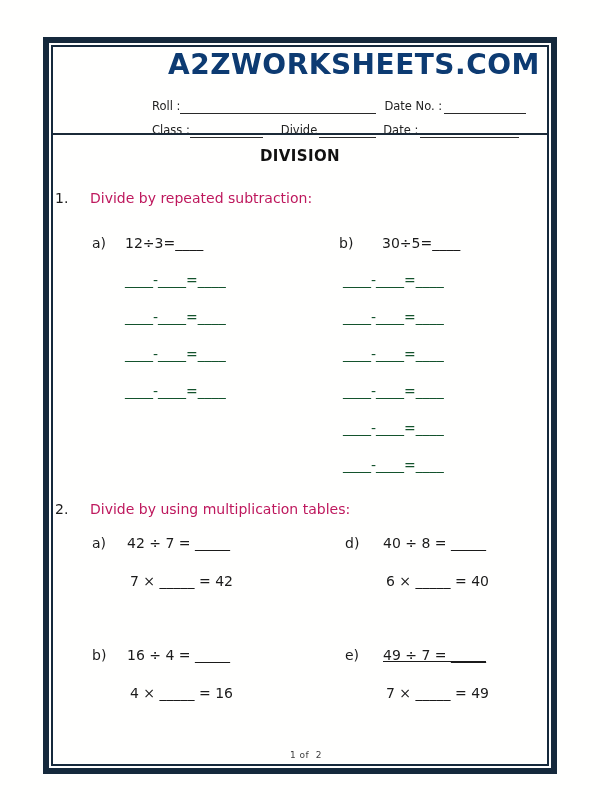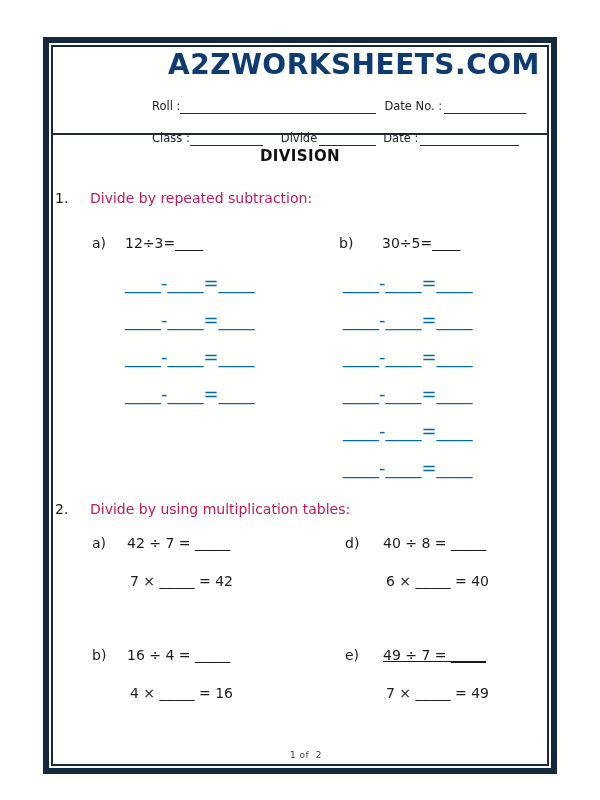--- a/index.html
+++ b/index.html
@@ -8,21 +8,21 @@
 
   
   .frame { position:absolute; left:43px; top:37px; width:514px; height:737px; border:6px solid #15293c; background:#fffffe; }
   .frame-inner { position:absolute; left:2px; top:2px; right:2px; bottom:2px; border:2px solid #15293c; }
 
   
   .site-title { position:absolute; left:115px; right:2px; top:1px; 
                 font-size:28px; font-weight:bold; color:#0d3b72; letter-spacing:0.5px; }
   .fields { position:absolute; left:99px; right:4px; top:44px; font-size:11.5px; color:#222; }
   .frow { display:flex; align-items:flex-end; height:23px; }
-  .frow + .frow { margin-top:9px; }
+  .frow + .frow { margin-top:1px; }
   .flabel { white-space:pre; padding-bottom:1px; }
   .ul { display:inline-block; border-bottom:1.3px solid #2a2a2a; height:14px; }
   .ul-name { width:196px; } .ul-roll { width:82px; margin-left:2px; }
   .ul-class { width:73px; } .ul-section { width:57px; margin-left:2px; } .ul-date { width:99px; margin-left:2px; }
   .gap8 { width:8px; } .gap18 { width:18px; } .gap7 { width:7px; }
 
   .separator { position:absolute; left:0; right:0; top:86px; border-top:2px solid #1b2a38; }
 
   
   .logo { position:absolute; left:7px; top:9px; width:102px; height:72px; }
@@ -47,21 +47,21 @@
   .ws-title { position:absolute; left:0; right:0; top:100px; text-align:center;
               font-size:15px; font-weight:bold; letter-spacing:0.4px; color:#111; }
   .qnum  { position:absolute; font-size:14px; color:#1b1b1b; }
   .qtext { position:absolute; font-size:14px; color:#be185d; }
   .plabel{ position:absolute; font-size:14px; color:#1b1b1b; }
   .expr  { position:absolute; font-size:14px; color:#1b1b1b; white-space:pre; }
 
   .q1-num  { left:2px;  top:143px; }  .q1-text { left:37px; top:143px; }
   .q1a-label { left:39px;  top:188px; } .q1a-expr { left:72px;  top:188px; }
   .q1b-label { left:286px; top:188px; } .q1b-expr { left:329px; top:188px; }
-  .subline { position:absolute; font-size:18px; white-space:pre; color:#0369a1; }
+  .subline { position:absolute; font-size:14px; white-space:pre; color:#14532d; }
   .col-a { left:72px; }  .col-b { left:290px; }
   .r1 { top:225px; } .r2 { top:262px; } .r3 { top:299px; } .r4 { top:336px; } .r5 { top:373px; } .r6 { top:410px; }
 
   .q2-num  { left:2px;  top:454px; }  .q2-text { left:37px; top:454px; }
   .q2a-label { left:39px;  top:488px; } .q2a-div { left:74px;  top:488px;text-align:right; } .q2a-mul { left:77px;  top:526px; }
   .q2d-label { left:292px; top:488px; } .q2d-div { left:330px; top:488px; } .q2d-mul { left:333px; top:526px; }
   .q2b-label { left:39px;  top:600px; } .q2b-div { left:74px;  top:600px; } .q2b-mul { left:77px;  top:638px; }
   .q2e-label { left:292px; top:600px; } .q2e-div { left:330px; top:600px;text-decoration:underline; } .q2e-mul { left:333px; top:638px; }
 
   .footer { position:absolute; left:12px; right:0; top:703px; text-align:center;

